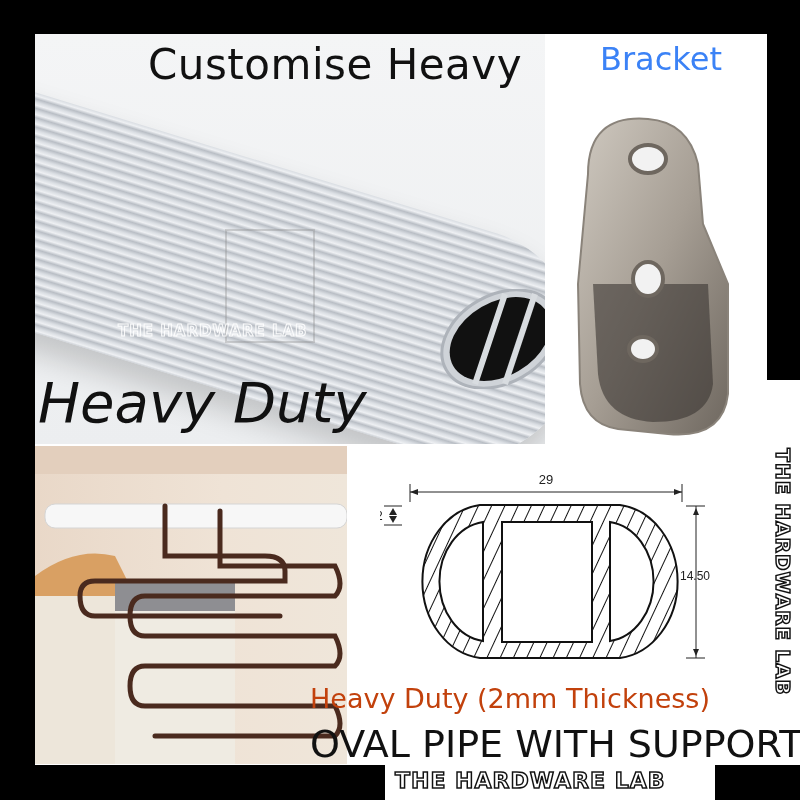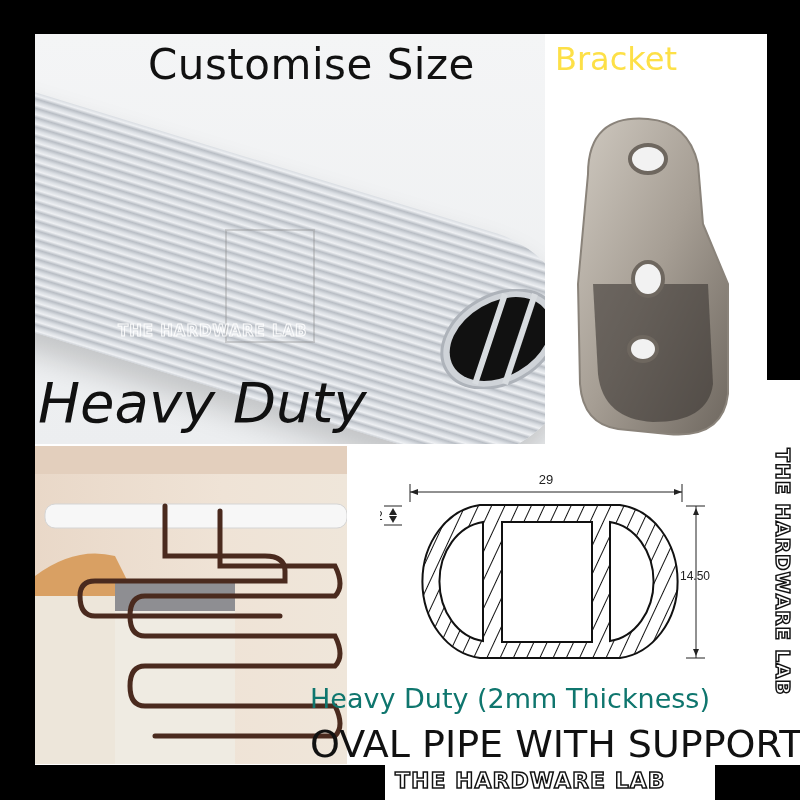--- a/index.html
+++ b/index.html
@@ -21,36 +21,36 @@
   #pipe-end { left:395px; top:255px; width:140px; height:100px; }
 
   #title-customise { left:148px; top:40px; font-size:42px; color:#111; letter-spacing:0.5px; white-space:nowrap; }
   #title-heavy { left:38px; top:370px; font-size:56px; color:#111; white-space:nowrap;font-style:italic; }
   #watermark-text { left:118px; top:322px; font-size:15px; font-weight:bold; color:transparent;
     -webkit-text-stroke:1px rgba(255,255,255,0.9); letter-spacing:1px; white-space:nowrap; }
   #watermark-logo { left:190px; top:195px; width:86px; height:110px; border:2px solid rgba(140,140,140,0.35); }
 
   
   #bracket-panel { left:548px; top:34px; width:219px; height:410px; background:#fff; }
-  #bracket-label { left:555px; top:40px; font-size:32px; color:#fde047; white-space:nowrap; }
+  #bracket-label { left:600px; top:40px; font-size:32px; color:#3b82f6; white-space:nowrap; }
 
   
   #right-strip { left:767px; top:380px; width:33px; height:385px; background:#fff; }
   #right-logo { left:783px; top:572px; transform: translate(-50%,-50%) rotate(90deg);
     font-size:20px; font-weight:bold; color:#fff; -webkit-text-stroke:1.5px #111;
     letter-spacing:1px; white-space:nowrap; }
 
   
   #closet-photo { left:35px; top:446px; width:312px; height:318px; overflow:hidden;
     background: linear-gradient(90deg,#e9d8c8 0%,#efe3d6 60%,#efe6da 100%); }
 
   
   #diagram { left:380px; top:460px; width:340px; height:200px; }
 
-  #caption-1 { left:310px; top:683px; font-size:27px; color:#0f766e; white-space:nowrap; }
+  #caption-1 { left:310px; top:683px; font-size:27px; color:#c2410c; white-space:nowrap; }
   #caption-2 { left:310px; top:722px; font-size:38px; color:#111; white-space:nowrap; }
 
   #bottom-logo-box { left:385px; top:765px; width:330px; height:35px; background:#fff; }
   #bottom-logo { left:395px; top:768px; font-size:22px; font-weight:bold; color:#fff;
     -webkit-text-stroke:1.5px #111; letter-spacing:1px; white-space:nowrap; }
 </style>
 </head>
 <body>
 
 <div id="canvas" class="abs"></div>
@@ -59,21 +59,21 @@
   <div id="pipe-body" class="abs"></div>
   <svg id="pipe-end" class="abs" viewBox="0 0 140 100">
     <ellipse cx="70" cy="50" rx="62" ry="44" fill="#cfd3d8" stroke="#aeb3ba" stroke-width="3" transform="rotate(-30 70 50)"></ellipse>
     <ellipse cx="70" cy="50" rx="54" ry="37" fill="#111" transform="rotate(-30 70 50)"></ellipse>
     <line x1="45" y1="95" x2="75" y2="5" stroke="#d8dce0" stroke-width="6"></line>
     <line x1="75" y1="95" x2="105" y2="5" stroke="#d8dce0" stroke-width="6"></line>
   </svg>
   <div id="watermark-logo" class="abs"></div>
 </div>
 <div id="watermark-text" class="abs">THE HARDWARE LAB</div>
-<div id="title-customise" class="abs">Customise Size</div>
+<div id="title-customise" class="abs">Customise Heavy</div>
 
 <div id="bracket-panel" class="abs">
   <svg class="abs" style="left:10px;top:70px" width="190" height="340" viewBox="0 0 190 340">
     <defs>
       <linearGradient id="bm" x1="0" x2="1" y1="0" y2="1">
         <stop offset="0" stop-color="#cfc9c0"></stop>
         <stop offset="0.5" stop-color="#a69e94"></stop>
         <stop offset="1" stop-color="#6e675f"></stop>
       </linearGradient>
     </defs>

